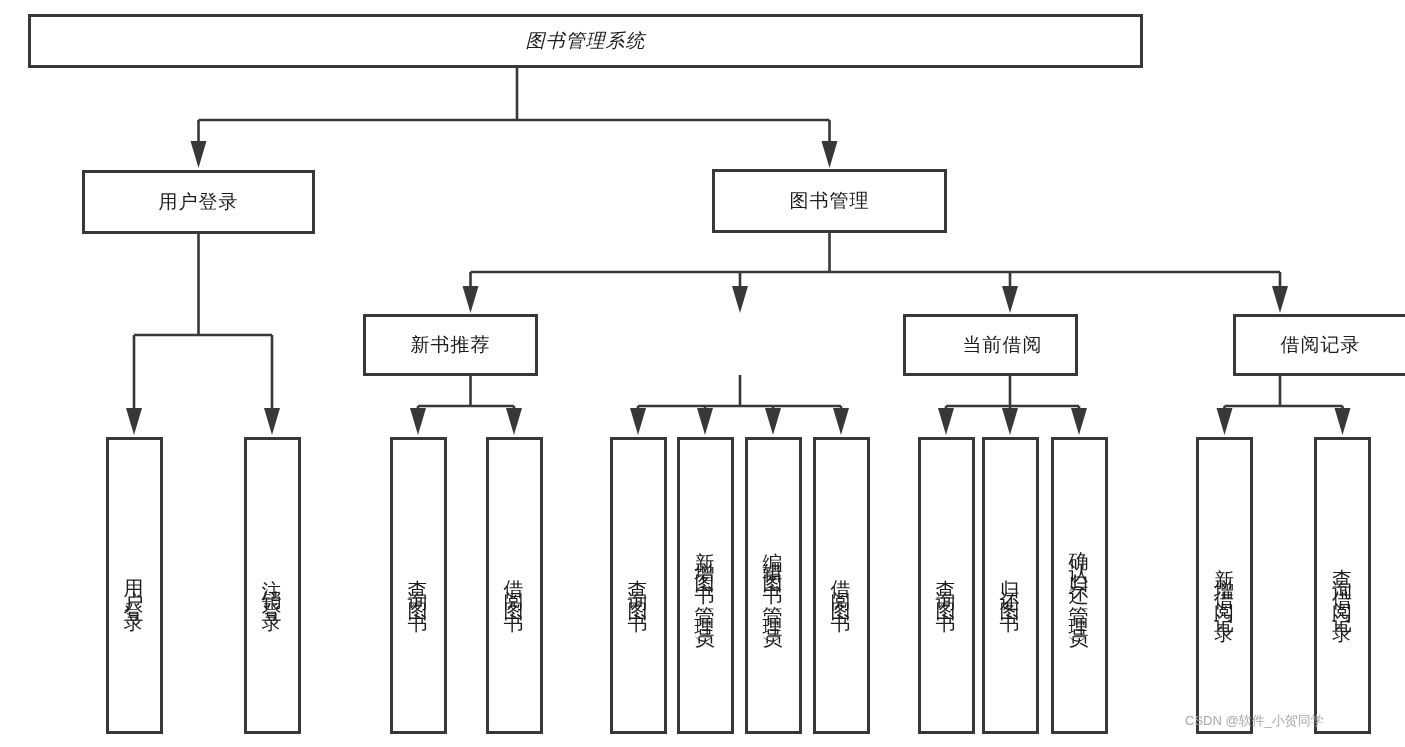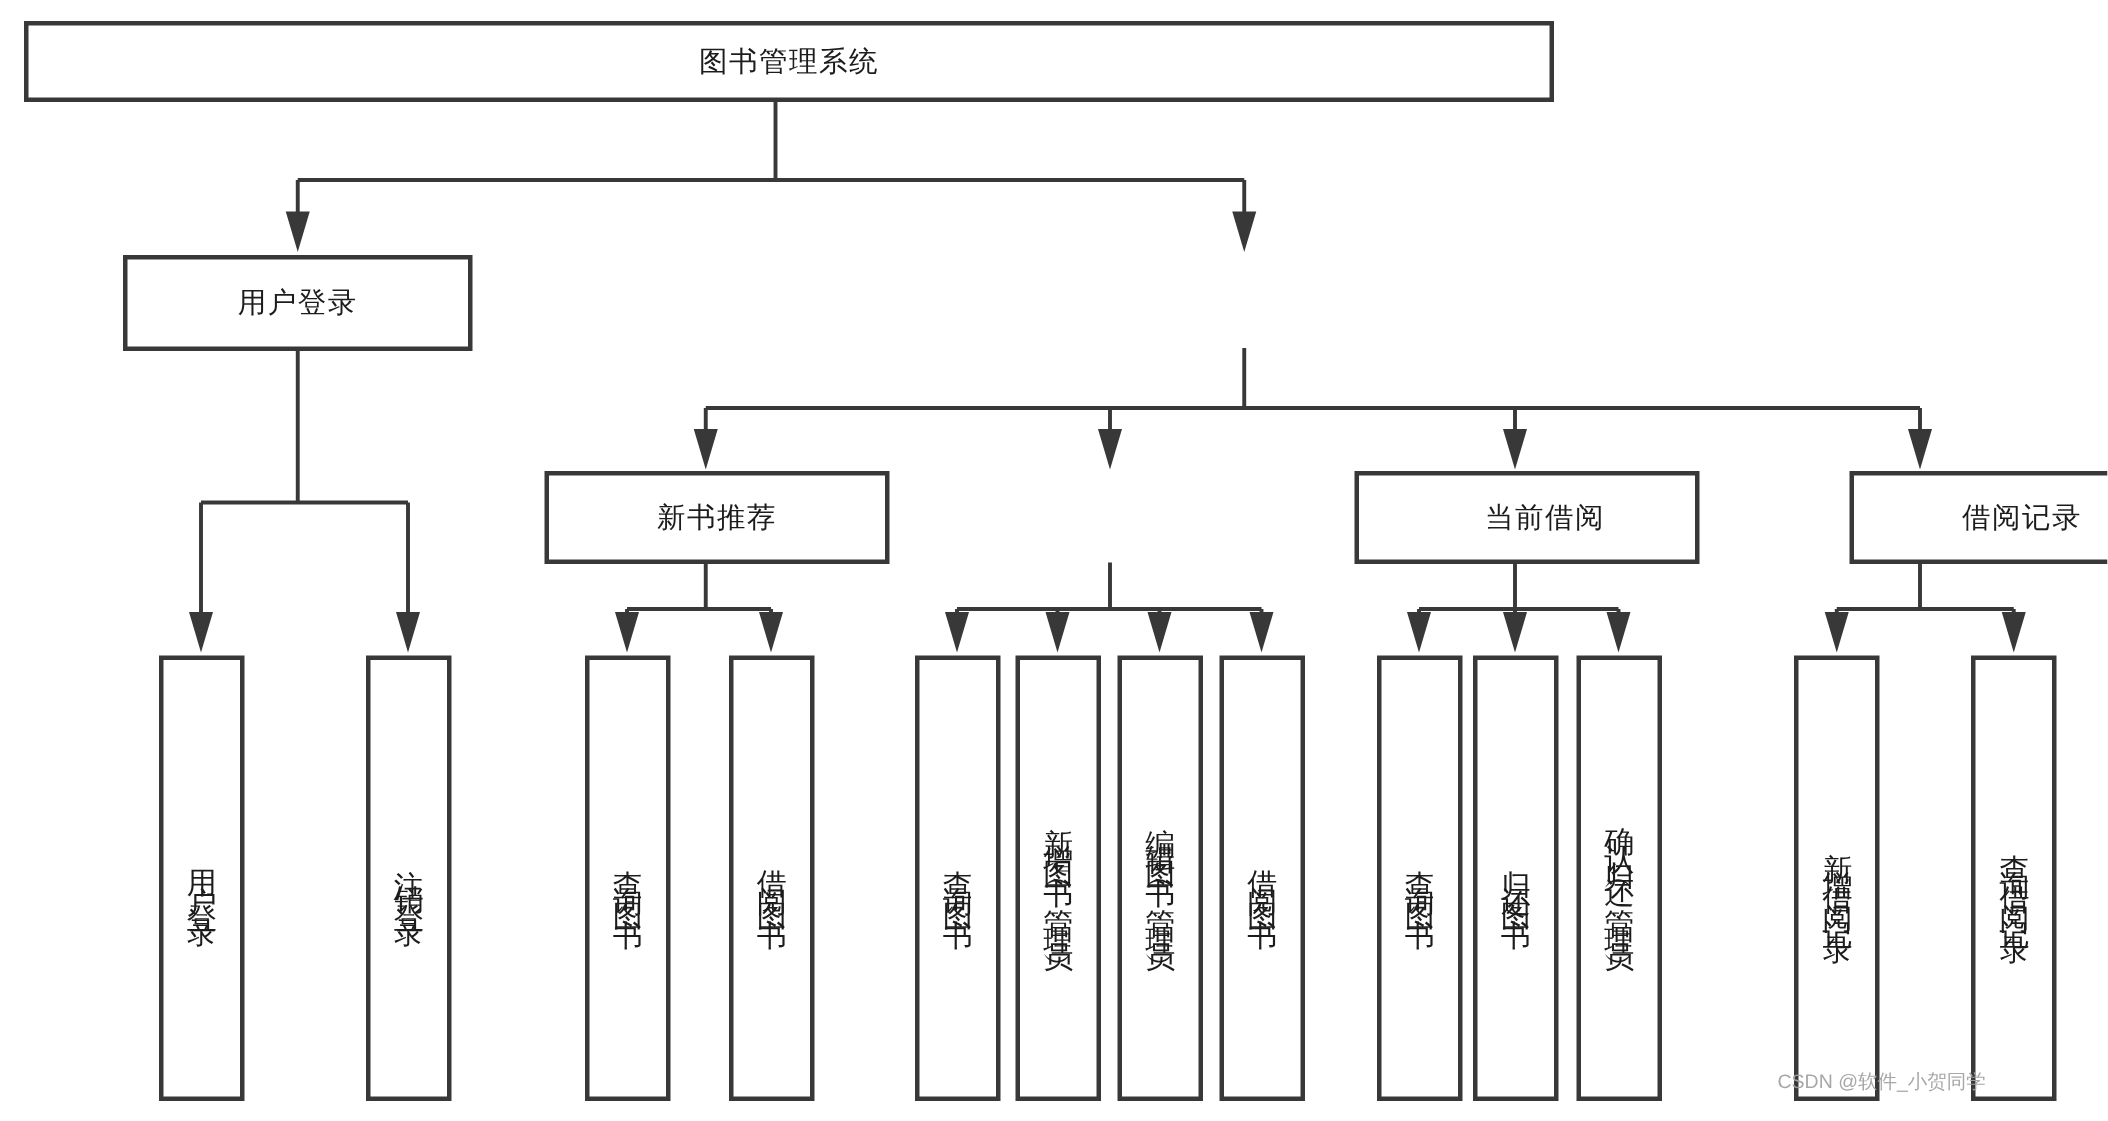--- a/index.html
+++ b/index.html
@@ -29,24 +29,24 @@
   .vtext{
     writing-mode:vertical-rl;
     text-orientation:upright;
     font-size:20px;
     line-height:1;
     letter-spacing:11px;
     color:#1c1c1c;
     white-space:nowrap;
   }
   
-  .n-root          {left:16px;  top:14px;  width:1020px; height:54px;}
+  .n-root          {left:28px;  top:14px;  width:1115px; height:54px;font-style:italic;}
   .n-user-login    {left:82px;  top:170px; width:233px;  height:64px;}
   .n-book-mgmt     {left:712px; top:169px; width:235px;  height:64px;}
-  .lvl3            {top:314px; height:62px; width:230px;}
+  .lvl3            {top:314px; height:62px; width:175px;}
   .n-new-book-rec  {left:363px;}
   .n-book-borrow   {left:633px;}
   .n-current-borrow{left:903px;padding-left:24px;}
   .n-borrow-record {left:1233px;}
   .leaf            {top:437px; height:297px; width:57px;}
   .lf1 {left:105.5px;} .lf2 {left:243.5px;}
   .lf3 {left:389.5px;} .lf4 {left:485.5px;}
   .lf5 {left:609.5px;} .lf6 {left:676.5px;} .lf7 {left:744.5px;} .lf8 {left:812.5px;}
   .lf9 {left:917.5px;} .lf10{left:981.5px;} .lf11{left:1050.5px;}
   .lf12{left:1196px;}  .lf13{left:1314px;}
@@ -108,20 +108,23 @@
     </g>
   </svg>
 
   <div class="box n-root">
     <span class="hlabel">图书管理系统</span>
   </div>
 
   <div class="box n-user-login">
     <span class="hlabel">用户登录</span>
   </div>
+  <div class="box n-book-mgmt">
+    <span class="hlabel">图书管理</span>
+  </div>
 
   <div class="box lvl3 n-new-book-rec">
     <span class="hlabel">新书推荐</span>
   </div>
   <div class="box lvl3 n-current-borrow">
     <span class="hlabel">当前借阅</span>
   </div>
   <div class="box lvl3 n-borrow-record">
     <span class="hlabel">借阅记录</span>
   </div>

